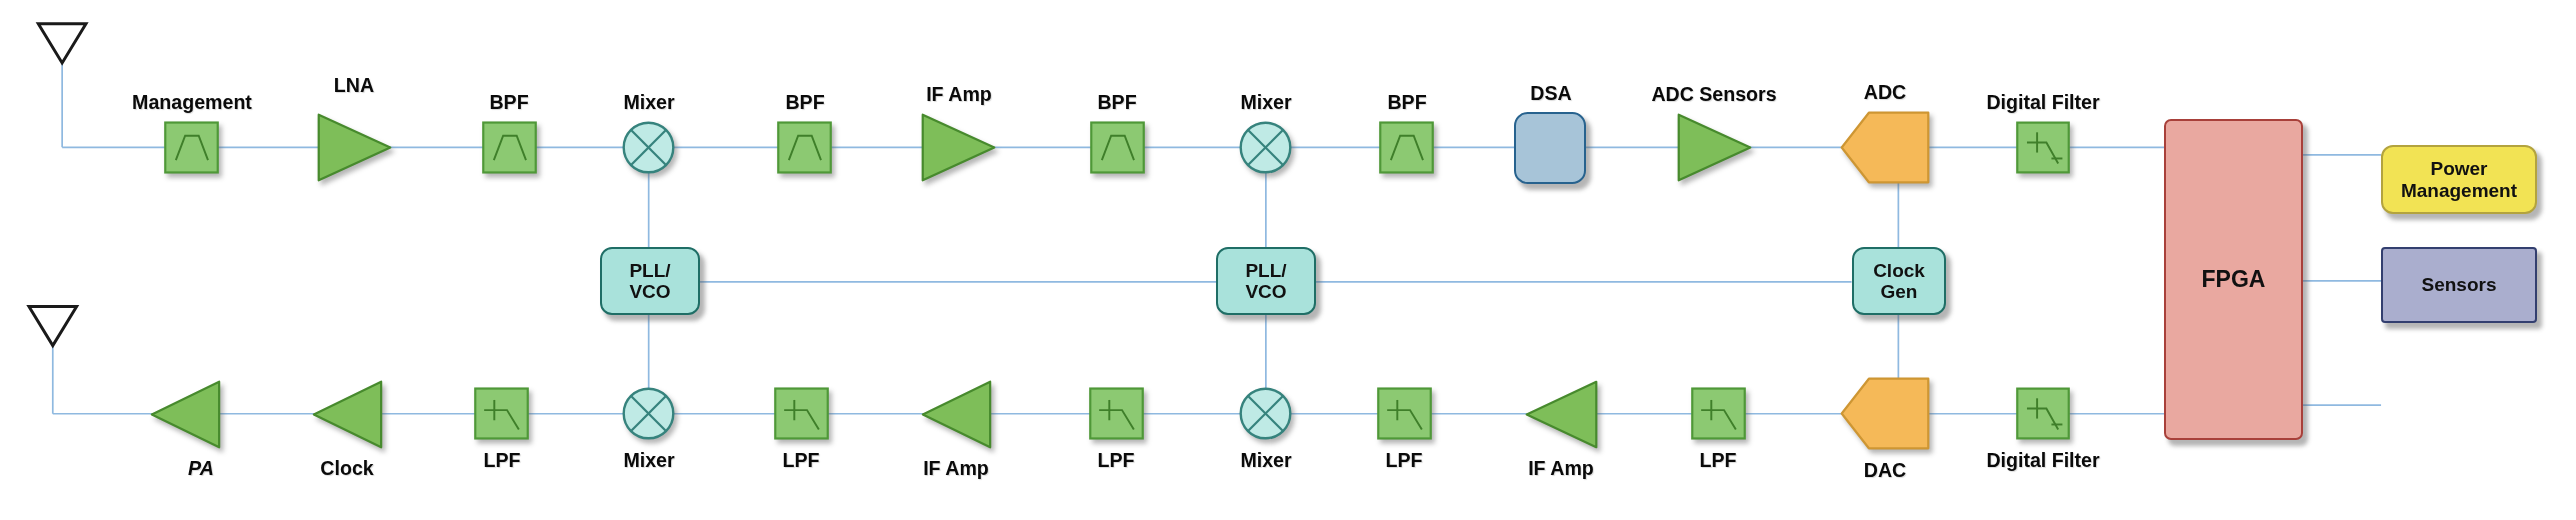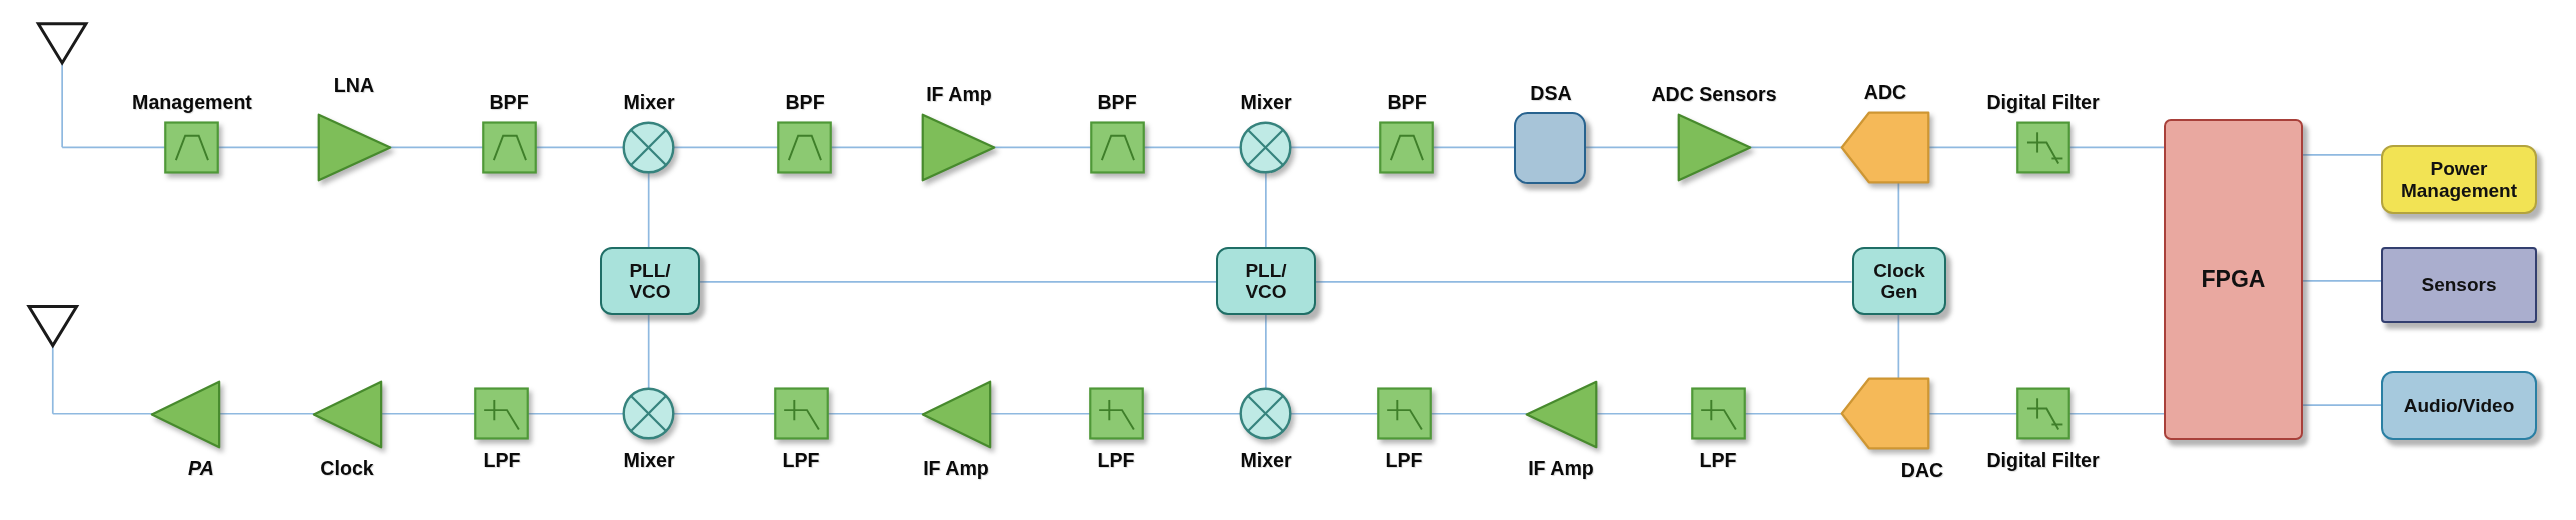--- a/index.html
+++ b/index.html
@@ -197,35 +197,34 @@
         <polyline points="12,27 39,27 53,50" fill="none" stroke="#3F7F2A" stroke-width="2.3"></polyline>
         <line x1="24" y1="15" x2="24" y2="39" stroke="#3F7F2A" stroke-width="2.3"></line>
       </svg>
     </div>
     <span class="lbl" style="left: 1718px; top: 449px;">LPF</span>
     <div class="node" style="left: 1840px; top: 377px; width: 90px; height: 73px;">
       <svg width="90" height="73" viewBox="0 0 106 86">
         <polygon points="2,43 34,2 104,2 104,84 34,84" fill="#F5B958" stroke="#CE9633" stroke-width="2.6" stroke-linejoin="round"></polygon>
       </svg>
     </div>
-    <span class="lbl" style="left: 1885px; top: 459px; margin-left: 37px;">DAC</span>
+    <span class="lbl" style="left: 1885px; top: 459px;">DAC</span>
     <div class="node" style="left: 2016px; top: 387px; width: 54px; height: 53px;">
       <svg width="54" height="53" viewBox="0 0 64 62">
         <rect x="1.5" y="1.5" width="61" height="59" fill="#8CC972" stroke="#4F9838" stroke-width="2.6"></rect>
         <polyline points="13,25 36,25 50,50" fill="none" stroke="#3F7F2A" stroke-width="2.3"></polyline>
         <line x1="25" y1="13" x2="25" y2="37" stroke="#3F7F2A" stroke-width="2.3"></line>
         <line x1="42" y1="44" x2="55" y2="44" stroke="#3F7F2A" stroke-width="2.3"></line>
       </svg>
     </div>
     <span class="lbl" style="left: 2043px; top: 449px;">Digital Filter</span>
     <div class="module" style="left: 600px; top: 247px; width: 100px; height: 68px; background: rgb(169, 226, 219); border: 2.6px solid rgb(31, 110, 102); border-radius: 12px; font-size: 19px;"><span>PLL/
 VCO</span></div>
     <div class="module" style="left: 1216px; top: 247px; width: 100px; height: 68px; background: rgb(169, 226, 219); border: 2.6px solid rgb(31, 110, 102); border-radius: 12px; font-size: 19px;"><span>PLL/
 VCO</span></div>
     <div class="module" style="left: 1852px; top: 247px; width: 94px; height: 68px; background: rgb(169, 226, 219); border: 2.6px solid rgb(31, 110, 102); border-radius: 12px; font-size: 19px; justify-content: center;"><span>Clock
 Gen</span></div>
     <div class="module" style="left: 2164px; top: 119px; width: 139px; height: 321px; background: rgb(233, 168, 160); border: 2.6px solid rgb(168, 64, 58); border-radius: 7px; font-size: 23px;"><span>FPGA</span></div>
     <div class="module" style="left: 2381px; top: 121px; width: 156px; height: 69px; background: rgb(242, 227, 84); border: 2.6px solid rgb(179, 163, 62); border-radius: 12px; font-size: 19px; margin-top: 24px;"><span>Power
 Management</span></div>
     <div class="module" style="left: 2381px; top: 247px; width: 156px; height: 76px; background: rgb(170, 174, 206); border: 2.6px solid rgb(51, 63, 111); border-radius: 4px; font-size: 19px;"><span>Sensors</span></div>
-    <div class="module" style="left: 2381px; top: 371px; width: 156px; height: 69px; background: rgb(166, 201, 221); border: 2.6px solid rgb(42, 127, 163); border-radius: 12px; font-size: 19px;"><span>Audio/Video</span></div>
   </div>
 
 
 </body></html>

